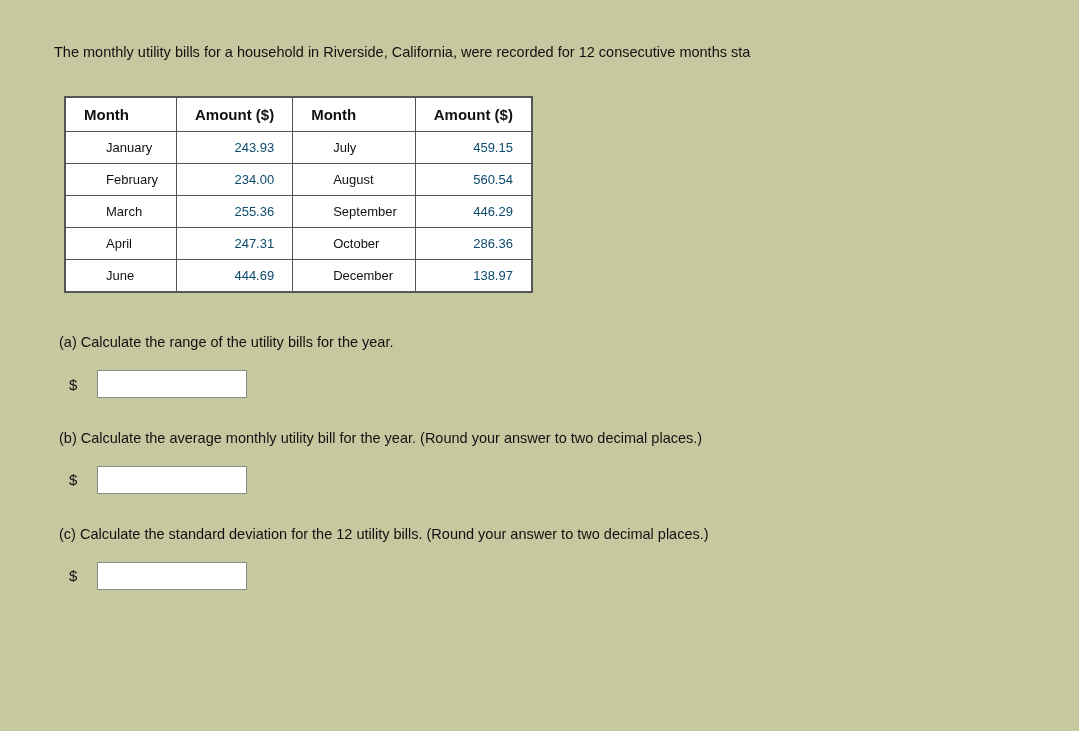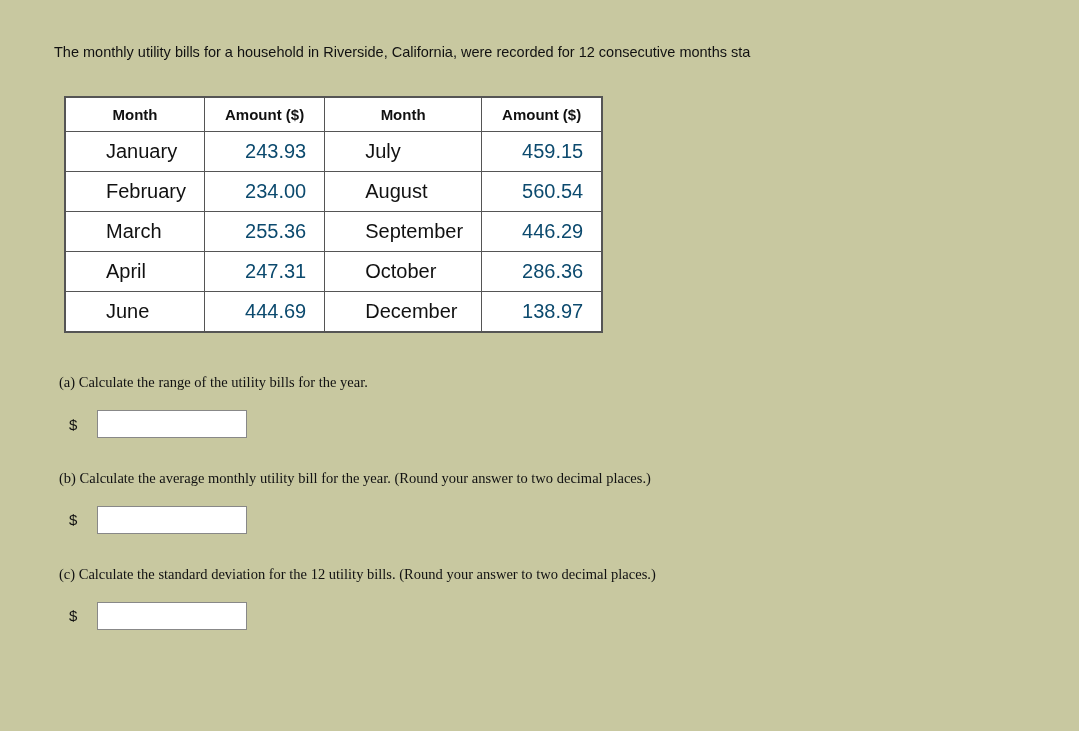--- a/index.html
+++ b/index.html
@@ -37,43 +37,41 @@
       border: 1.5px solid #555;
       padding: 8px 18px;
       text-align: left;
       min-width: 110px;
     }
 
     table th {
       font-weight: bold;
       font-size: 15px;
       background: #fff;
-      text-align: center;
     }
 
     table td {
-      font-size: 20px;
+      font-size: 13px;
       padding-left: 40px;
     }
 
     .amount-cell {
       color: #0c4a6e;
       text-align: right;
     }
 
     .section {
       margin-bottom: 22px;
       margin-left: 5px;
     }
 
     .section-label {
       font-size: 14.5px;
       margin-bottom: 6px;
       line-height: 1.5;
-      font-family: Liberation Serif, serif;
     }
 
     .input-row {
       display: flex;
       align-items: center;
       gap: 4px;
       margin-left: 10px;
     }
 
     .dollar-sign {

